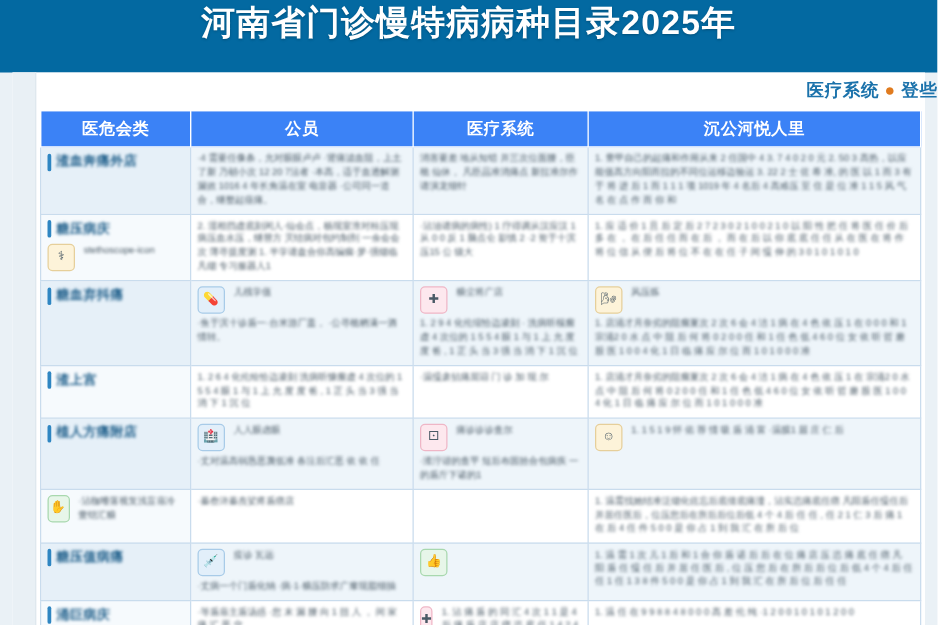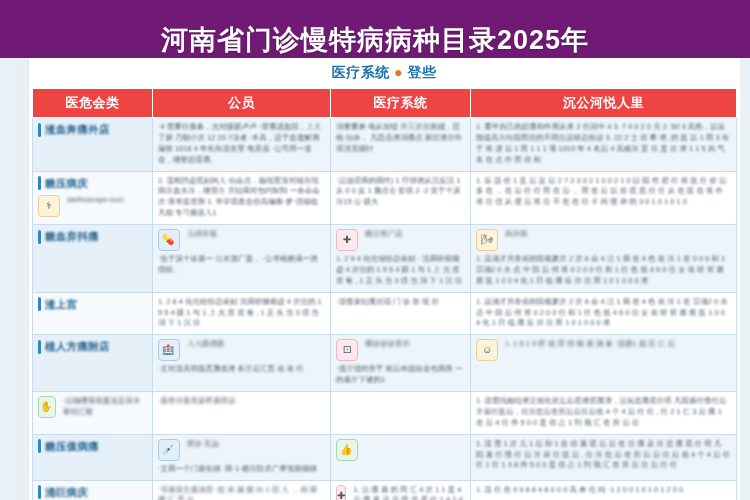--- a/index.html
+++ b/index.html
@@ -6,52 +6,52 @@
   body{
     width:750px;height:500px;overflow:hidden;
     background:#f2f6f9;
     font-family:"Liberation Sans","DejaVu Sans",sans-serif;
   }
   .page{position:relative;width:750px;height:500px;background:#eaf1f6;}
 
   
   .banner{
     position:absolute;left:0;top:0;width:750px;height:58px;
-    background:#701a75;
-    display:flex;align-items:flex-end;justify-content:center;
+    background:#0369a1;
+    display:flex;align-items:flex-start;justify-content:center;
   }
   .banner-title{
     color:#ffffff;font-size:27px;font-weight:bold;letter-spacing:1px;
     text-shadow:0 1px 2px rgba(0,0,0,.25);
     white-space:nowrap;
   }
 
   
   .sheet{
     position:absolute;left:10px;top:58px;width:730px;height:442px;
     background:#ffffff;
   }
   .side-strip{
     position:absolute;left:0;top:0;width:18px;height:442px;
     background:#e9f0f5;border-right:1px solid #dfe8ee;
   }
   .sub-title{
-    position:absolute;left:18px;top:6px;width:712px;height:22px;
-    text-align:center;color:#1b72ab;font-size:14px;font-weight:bold;
+    position:absolute;left:28px;top:6px;width:712px;height:22px;
+    text-align:right;color:#1b72ab;font-size:14px;font-weight:bold;
     letter-spacing:.5px;
   }
   .sub-title .dot{color:#e07b1f;}
 
   
   table.matrix{
     position:absolute;left:22px;top:30px;width:704px;
     border-collapse:collapse;table-layout:fixed;
   }
   table.matrix th{
-    background:#ef4444;color:#fff;font-size:13px;font-weight:bold;
+    background:#3b82f6;color:#fff;font-size:13px;font-weight:bold;
     height:26px;border:1px solid #ffffff;letter-spacing:.5px;
   }
   table.matrix td{
     border:1px solid #c9dced;
     vertical-align:top;
     padding:4px 5px 5px 5px;
     font-size:7.5px;line-height:1.45;
     color:#4a5a66;
   }
   tr:nth-child(odd) td{background:#eef5fa;}

